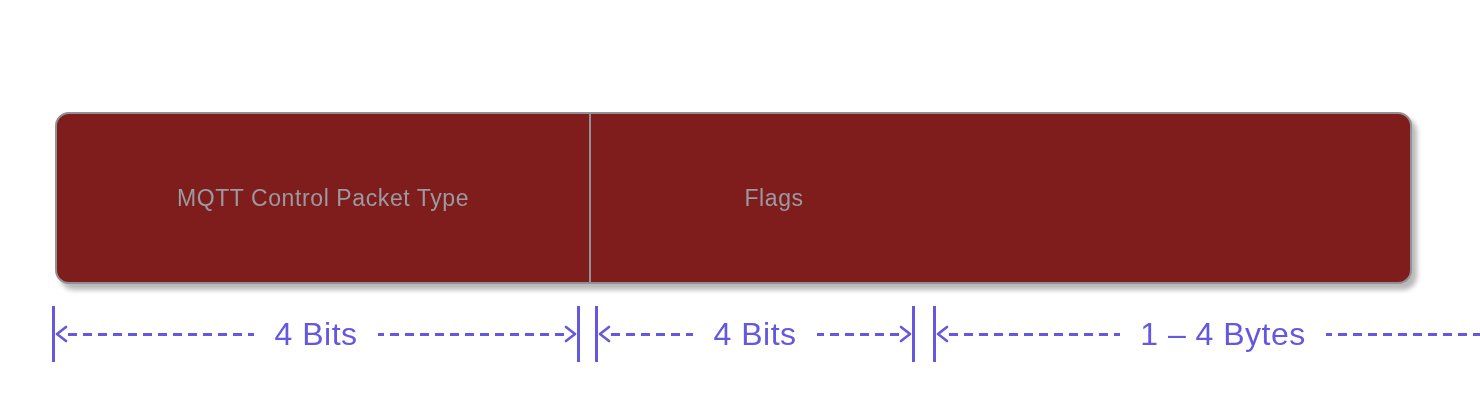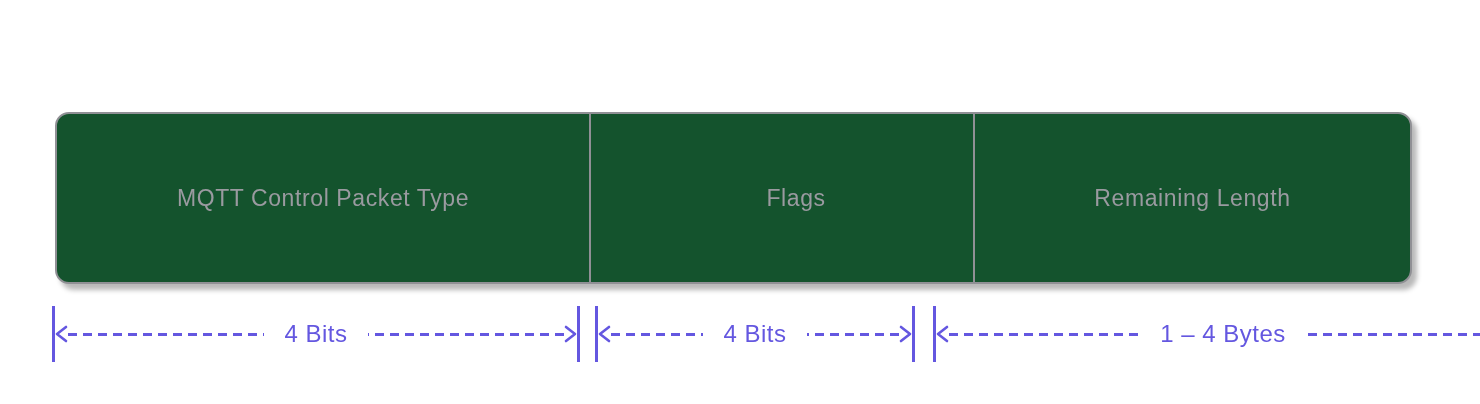--- a/index.html
+++ b/index.html
@@ -43,33 +43,33 @@
 
   
   .hbox {
     position: absolute;
     left: 55px;
     top: 112px;
     width: 1357px;
     height: 172px;
     border: 2px solid var(--box-border);
     border-radius: 14px;
-    background: #14532d;
+    background: #7f1d1d;
     box-shadow: 5px 6px 5px rgba(0, 0, 0, 0.28);
     display: flex;
   }
   .hbox .sec {
     display: flex;
     align-items: center;
     justify-content: center;
     height: 100%;
   }
   .hbox .sec + .sec { border-left: 2px solid var(--box-border); }
   .sec-1 { width: 532px; }
-  .sec-2 { width: 384px; padding-left: 28px; }
+  .sec-2 { width: 340px; padding-left: 28px; }
   .sec-3 { flex: 1; }
   .sec-label {
     color: var(--box-text);
     font-size: 23px;
     letter-spacing: 0.6px;
     white-space: nowrap;
   }
 
   
   .dim {
@@ -90,42 +90,39 @@
     height: 3px;
     background: repeating-linear-gradient(90deg,
       var(--accent) 0 9px, transparent 9px 15px);
   }
   .dash.tail {
     background: repeating-linear-gradient(270deg,
       var(--accent) 0 9px, transparent 9px 15px);
   }
   .head { flex: 0 0 auto; display: block; }
   .dim-label {
-    font-size: 24px;
+    font-size: 32px;
     letter-spacing: 0.5px;
     padding: 0 20px;
     white-space: nowrap;
     line-height: 1;
   }
 </style>
 </head>
 <body>
 
 <div class="stage">
 
 
   <div class="hbox">
     <div class="sec sec-1">
       <span class="sec-label">MQTT Control Packet Type</span>
     </div>
     <div class="sec sec-2">
       <span class="sec-label">Flags</span>
-    </div>
-    <div class="sec sec-3">
-      <span class="sec-label">Remaining Length</span>
     </div>
   </div>
 
   <div class="dim dim-1">
     <svg class="head" width="13" height="18" viewBox="0 0 13 18">
       <path d="M11 2 L2 9 L11 16" fill="none" stroke="currentColor" stroke-width="2.6" stroke-linecap="round" stroke-linejoin="round"></path>
     </svg>
     <span class="dash"></span>
     <span class="dim-label">4 Bits</span>
     <span class="dash tail"></span>

